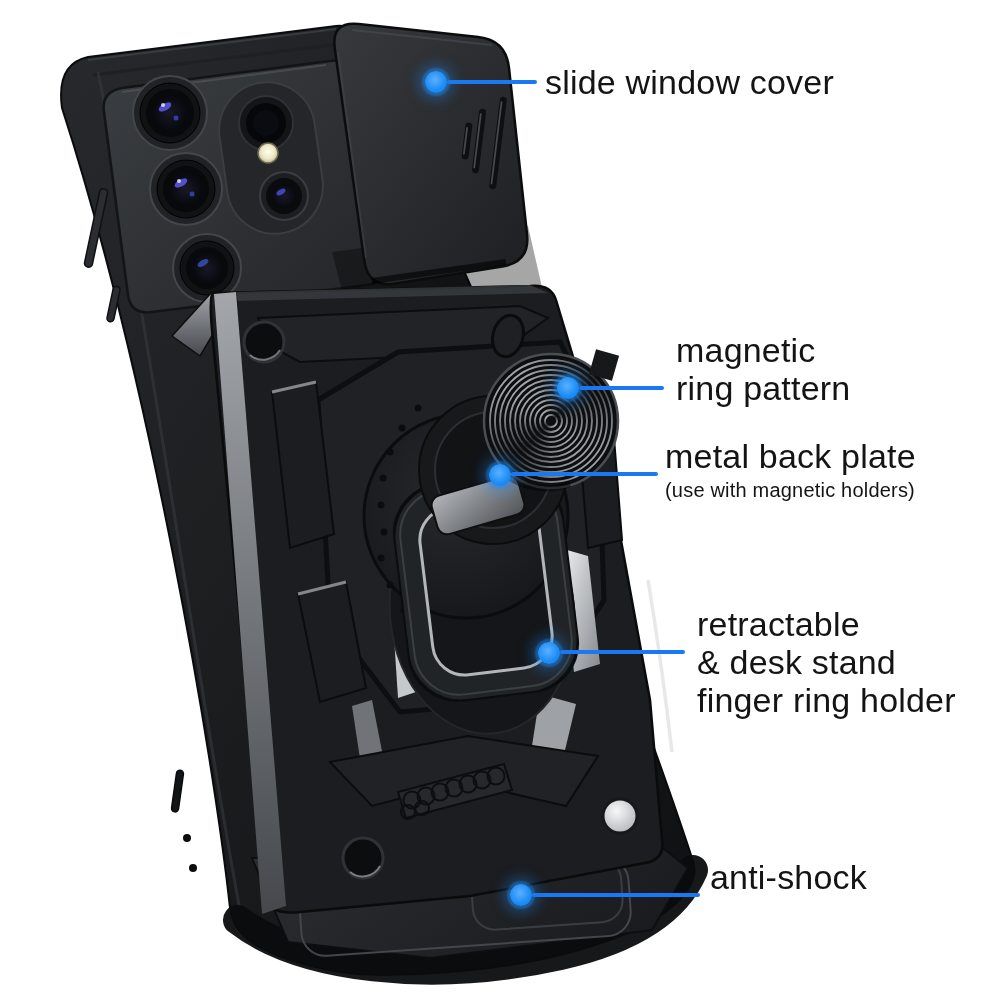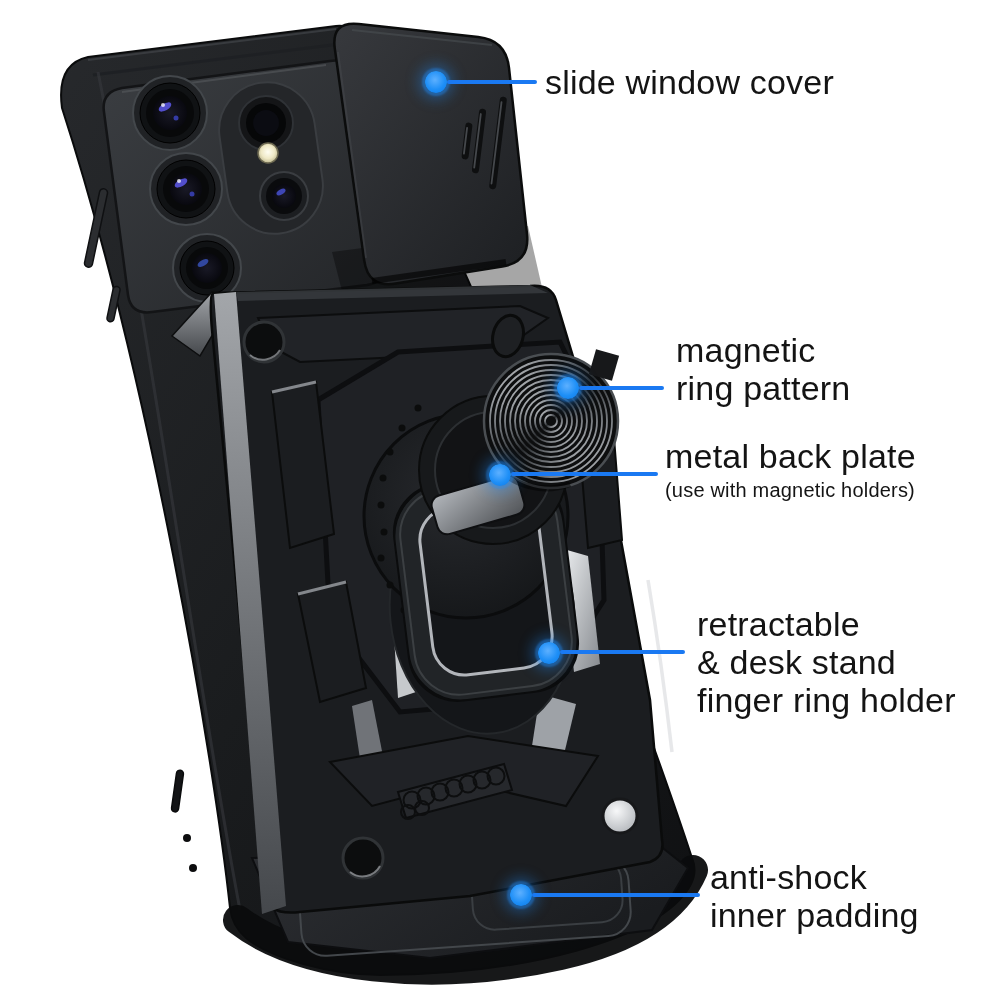--- a/index.html
+++ b/index.html
@@ -303,18 +303,17 @@
 <div class="callout-dot" style="left:538px;top:642px;"></div>
 <div class="callout-line" style="left:560px;top:650px;width:125px;"></div>
 <div class="callout-label" style="left:697px;top:596px;margin-top:9px;">
   <span>retractable</span>
   <span>&amp; desk stand</span>
   <span>finger ring holder</span>
 </div>
 
 <div class="callout-dot" style="left:510px;top:884px;"></div>
 <div class="callout-line" style="left:532px;top:893px;width:168px;"></div>
-<div class="callout-label" style="left:710px;top:858px;">
+<div class="callout-label" style="left:710px;top:858px;text-align:center;">
   <span>anti-shock</span>
-  <span>inner padding</span>
 </div>
 
 </div>
 
 </body></html>

